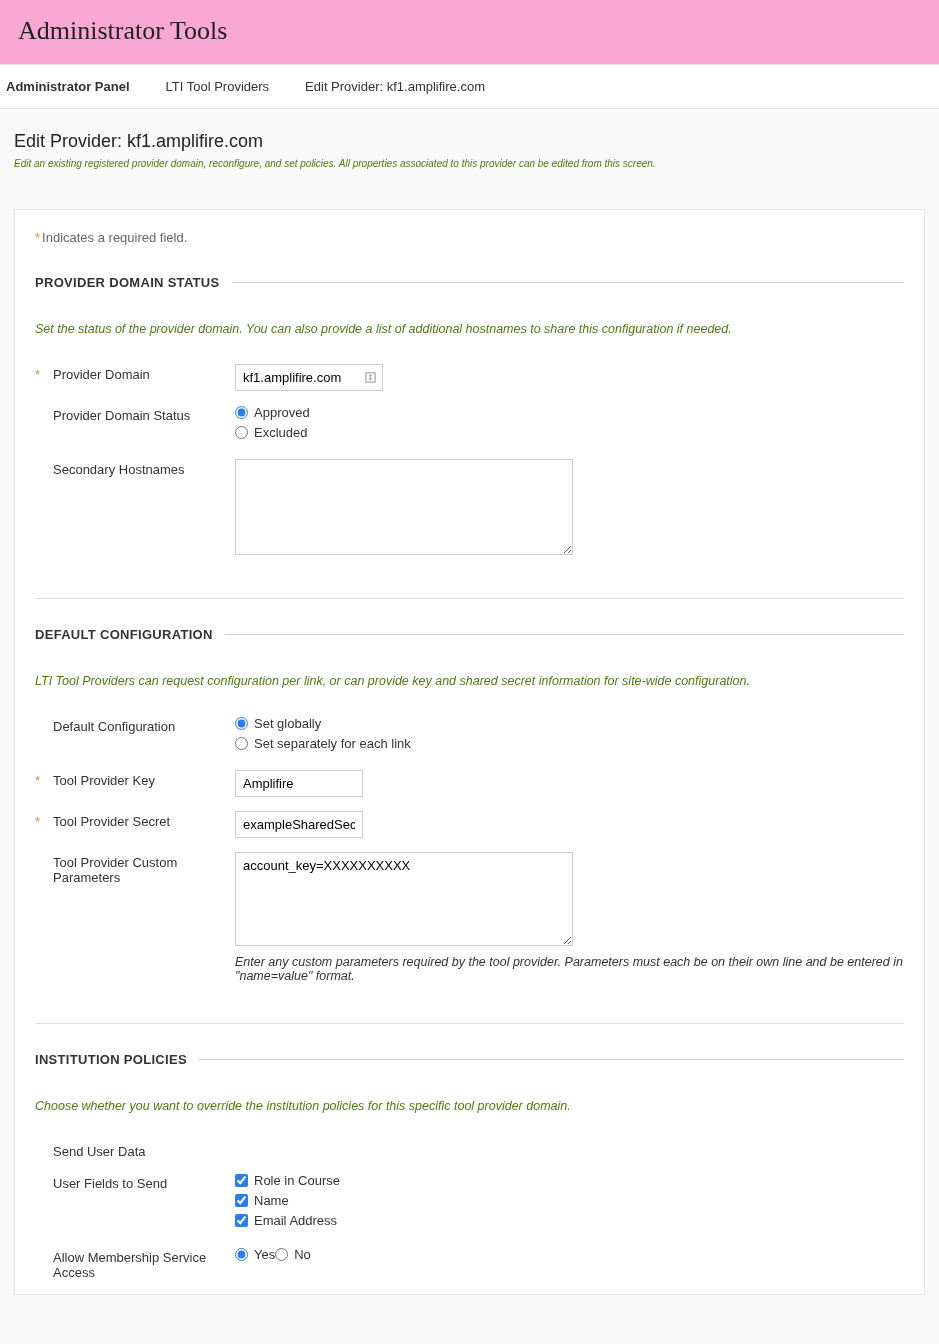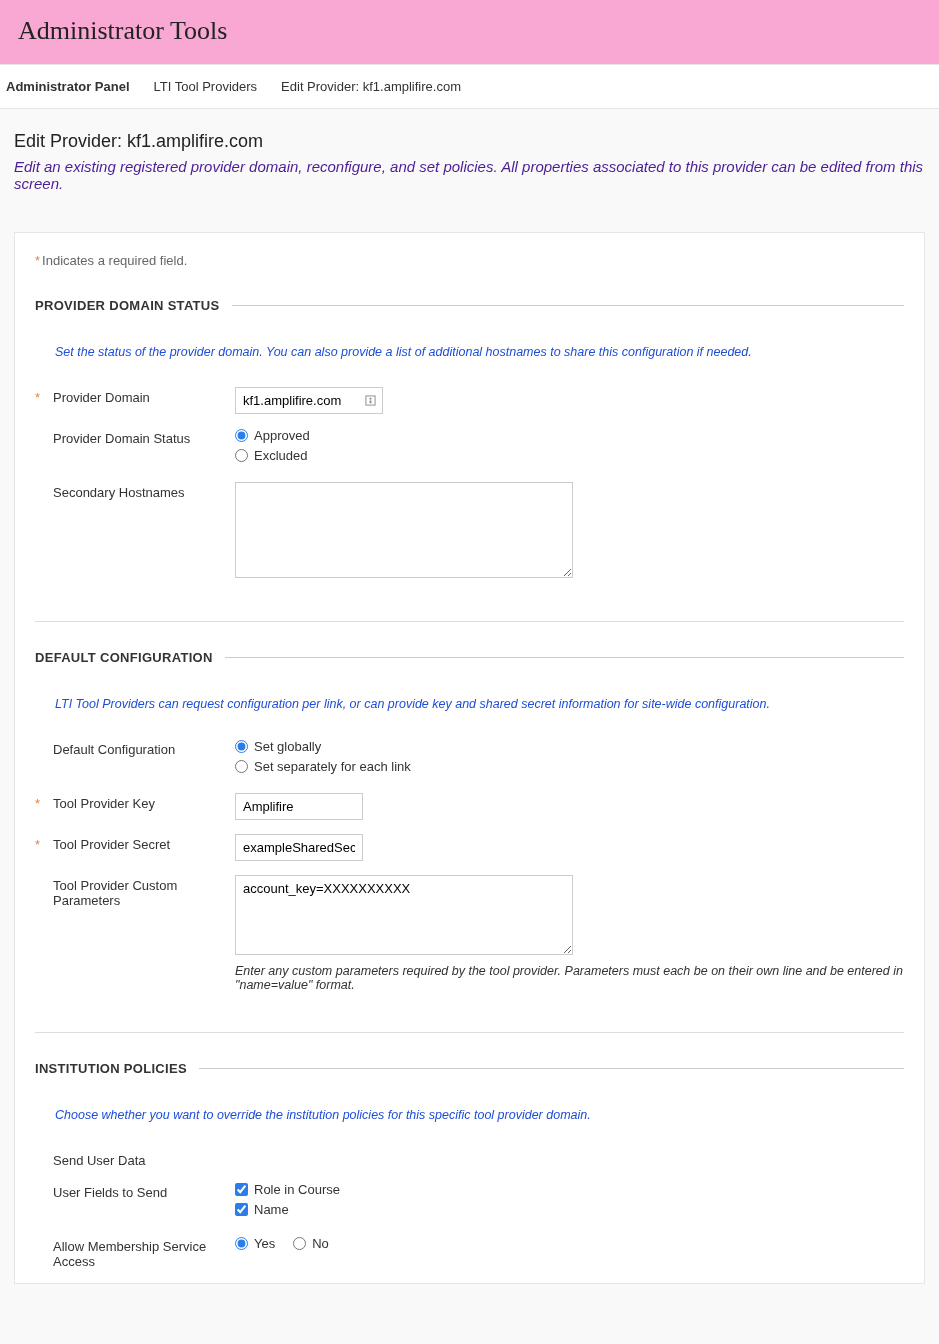--- a/index.html
+++ b/index.html
@@ -17,43 +17,43 @@
       color: #222;
       padding: 16px 18px 18px 18px;
       background: #f9a8d4;
     }
     .breadcrumb {
       background: #fff;
       border-top: 1px solid #e5e5e5;
       border-bottom: 1px solid #e5e5e5;
       padding: 14px 6px;
       display: flex;
-      gap: 24px;
+      gap: 36px;
     }
     .breadcrumb a, .breadcrumb span {
       color: #333;
       text-decoration: none;
       font-size: 13px;
     }
     .breadcrumb .bc-current { font-weight: 700; }
     .page-header {
       padding: 22px 14px 40px 14px;
       background: #f9f9f9;
     }
     .page-header h2 {
       font-family: "Helvetica Neue", Arial, sans-serif;
       font-size: 18px;
       font-weight: 400;
       color: #222;
       margin-bottom: 6px;
     }
     .page-header .desc {
       font-style: italic;
-      color: #4c1d95;
-      font-size: 15px;
+      color: #4d7c0f;
+      font-size: 10px;
     }
     .form-container {
       margin: 0 14px;
       background: #fff;
       border: 1px solid #e5e5e5;
       padding: 20px 20px 0 20px;
     }
     .required-note {
       font-size: 13px;
       color: #666;
@@ -74,24 +74,23 @@
       white-space: nowrap;
     }
     .section-title::after {
       content: "";
       flex: 1;
       height: 1px;
       background: #ccc;
     }
     .section-desc {
       font-style: italic;
-      color: #1d4ed8;
+      color: #4d7c0f;
       font-size: 12.5px;
       margin-bottom: 28px;
-      margin-left: 20px;
     }
     .field-row {
       display: flex;
       align-items: flex-start;
       margin-bottom: 14px;
     }
     .field-label {
       width: 180px;
       flex-shrink: 0;
       font-size: 13px;
@@ -117,31 +116,31 @@
     }
     .field-control textarea {
       border: 1px solid #ccc;
       padding: 5px 7px;
       font-size: 13px;
       width: 338px;
       font-family: inherit;
       resize: both;
     }
     .field-control textarea.hostnames { height: 96px; }
-    .field-control textarea.params { height: 80px; }
+    .field-control textarea.params { height: 94px; }
     .radio-row, .check-row {
       display: flex;
       margin-bottom: 5px;
       font-size: 13px;
     }
     .radio-row input, .check-row input {
       margin-right: 6px;
       accent-color: #2b7de9;
     }
-    .radio-inline { display: flex; gap: 18px; }
+    .radio-inline { display: flex; }
     .help-text {
       font-style: italic;
       font-size: 12.5px;
       color: #333;
       margin-top: 6px;
     }
     .section-bottom-rule {
       border: none;
       border-top: 1px solid #ddd;
       margin: 40px 0 28px 0;
@@ -313,20 +312,24 @@
     </div>
     <div class="field-control">
       <div class="check-row">
         <input type="checkbox" checked="" style="">
         <span>Role in Course</span>
       </div>
       <div class="check-row">
         <input type="checkbox" checked="" style="">
         <span>Name</span>
       </div>
+      <div class="check-row">
+        <input type="checkbox" checked="" style="">
+        <span>Email Address</span>
+      </div>
     </div>
   </div>
 
   <div class="field-row">
     <div class="field-label">
       <span class="star-col"></span>
         <span>Allow Membership Service Access</span>
     </div>
     <div class="field-control">
       <div class="radio-inline">

